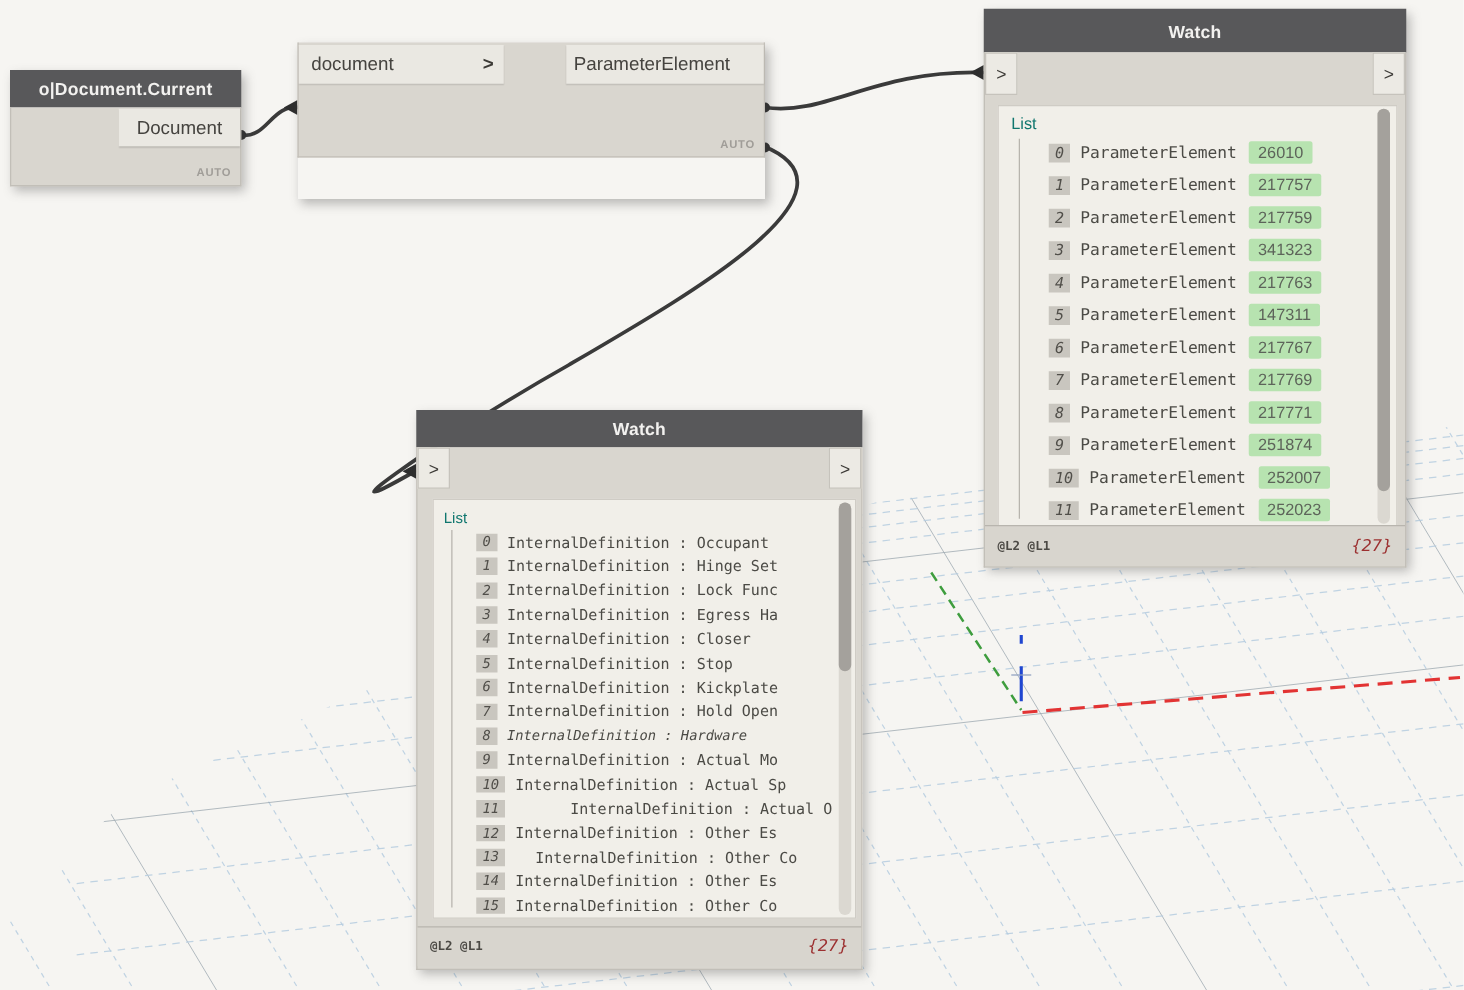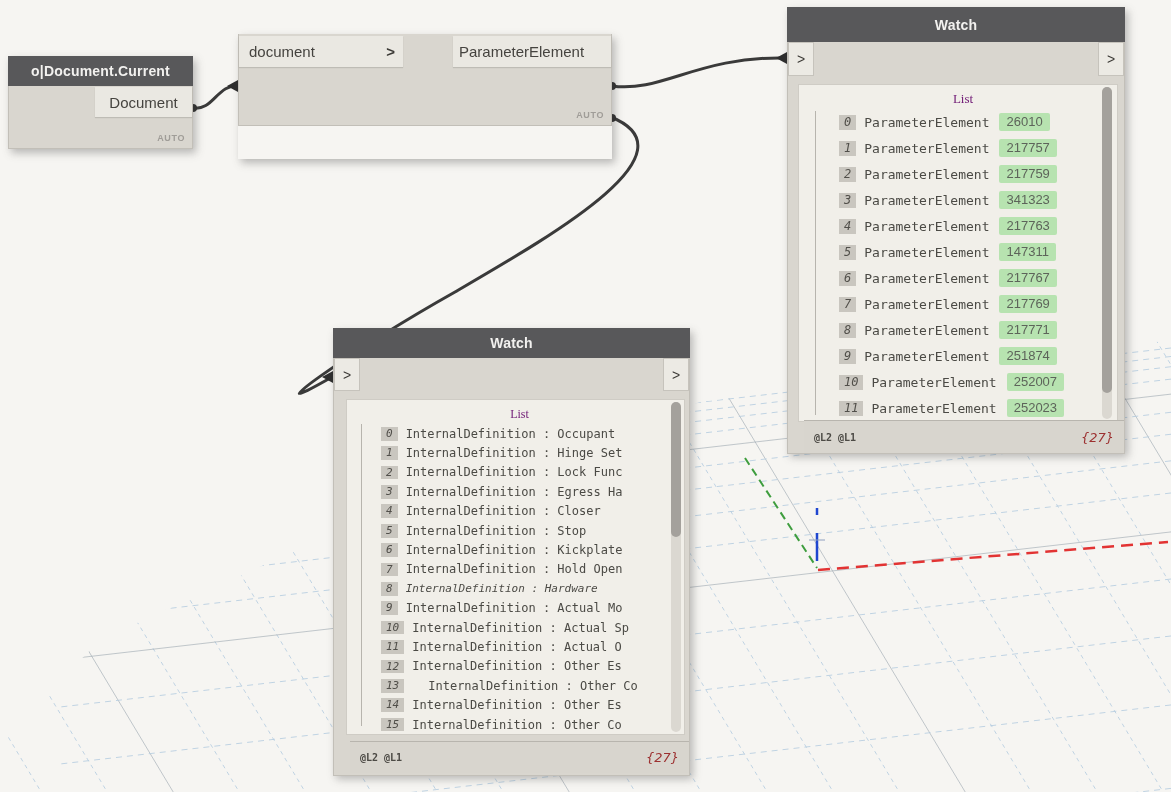--- a/index.html
+++ b/index.html
@@ -1,48 +1,48 @@
 <!DOCTYPE html>
 <html><head>
 <meta charset="utf-8">
 <style>
   html,body{margin:0;padding:0;}
   #canvas{position:relative;width:1171px;height:792px;overflow:hidden;
           background:#f6f5f2;font-family:"Liberation Sans",sans-serif;}
   svg{position:absolute;left:0;top:0;}
 
   
-  .node{position:absolute;box-shadow:3px 4px 8px rgba(70,70,70,.35);text-align:center;}
+  .node{position:absolute;box-shadow:3px 4px 8px rgba(70,70,70,.35);}
   .node-header{height:30px;background:#58585a;color:#f2f1ef;font-weight:bold;
                font-size:14px;display:flex;align-items:center;justify-content:center;
                letter-spacing:.2px;}
   .node-body{position:relative;background:#d9d6cf;border:1px solid #c2bfb8;border-top:none;}
   .port{position:absolute;background:#eae8e2;display:flex;align-items:center;
         font-size:15px;color:#45433f;box-shadow:0 1px 1px rgba(0,0,0,.12);}
   .auto-tag{position:absolute;right:7px;bottom:5px;font-size:9px;font-weight:bold;
             color:#a09d98;letter-spacing:.6px;}
   .chev{font-weight:bold;color:#3c3a36;}
 
   
   .watch-inrow{position:absolute;left:0;right:0;background:#d9d6cf;}
   .watch-pin{position:absolute;top:0;bottom:0;width:24px;background:#eceae4;
              border:1px solid #c6c3bc;display:flex;align-items:center;
              justify-content:center;font-size:14px;color:#3c3a36;}
   .listbox{position:absolute;background:#f1efe9;border:1px solid #cfccc5;}
-  .list-label{font-family:Liberation Serif, serif;color:#701a75;}
+  .list-label{font-family:Liberation Sans, sans-serif;color:#0f766e;}
   .guide{position:absolute;width:1px;background:#b7b4ad;}
   .wrow{display:flex;align-items:center;}
   .idx{font-family:"DejaVu Sans Mono",monospace;font-style:italic;background:#c9c6bf;
        color:#514f4a;padding:0 5px;margin-right:8px;line-height:1.25;}
   .lbl{font-family:"DejaVu Sans Mono",monospace;color:#4b4a45;white-space:pre;}
   .val{background:#b7e3b0;color:#5d645a;padding:0 7px;margin-left:10px;
        font-size:13px;border-radius:2px;line-height:1.35;}
   .scrollbar{position:absolute;width:10px;border-radius:5px;background:#dbd8d1;}
   .thumb{position:absolute;left:0;width:10px;border-radius:5px;background:#a4a19c;}
-  .watch-footer{position:absolute;left:16px;right:0;background:#d8d5ce;
+  .watch-footer{position:absolute;left:0;right:0;background:#d8d5ce;
                 border-top:1px solid #b8b5ae;display:flex;align-items:center;
                 justify-content:space-between;padding:0 10px;box-sizing:border-box;}
   .lacing-lbl{font-size:10px;font-weight:bold;color:#4c4a45;font-family:"DejaVu Sans Mono",monospace;}
   .count-lbl{font-size:13px;font-style:italic;color:#9c3030;font-family:"DejaVu Sans",sans-serif;}
 </style>
 </head>
 <body>
 
 <div id="canvas" style="background: rgb(246, 245, 242);">
 
@@ -307,21 +307,21 @@
               <div class="wrow" style="height: 19.4px;">
                 <span class="idx" style="font-size: 11px;">9</span>
                 <span class="lbl" style="font-size: 12px;">InternalDefinition : Actual Mo</span>
               </div>
               <div class="wrow" style="height: 19.4px;">
                 <span class="idx" style="font-size: 11px;">10</span>
                 <span class="lbl" style="font-size: 12px;">InternalDefinition : Actual Sp</span>
               </div>
               <div class="wrow" style="height: 19.4px;">
                 <span class="idx" style="font-size: 11px;">11</span>
-                <span class="lbl" style="font-size: 12px;">InternalDefinition : Actual O</span>
+                <span class="lbl" style="font-size: 12px; margin-left: 44px;">InternalDefinition : Actual O</span>
               </div>
               <div class="wrow" style="height: 19.4px;">
                 <span class="idx" style="font-size: 11px;">12</span>
                 <span class="lbl" style="font-size: 12px;">InternalDefinition : Other Es</span>
               </div>
               <div class="wrow" style="height: 19.4px; gap: 16px;">
                 <span class="idx" style="font-size: 11px;">13</span>
                 <span class="lbl" style="font-size: 12px;">InternalDefinition : Other Co</span>
               </div>
               <div class="wrow" style="height: 19.4px;">

